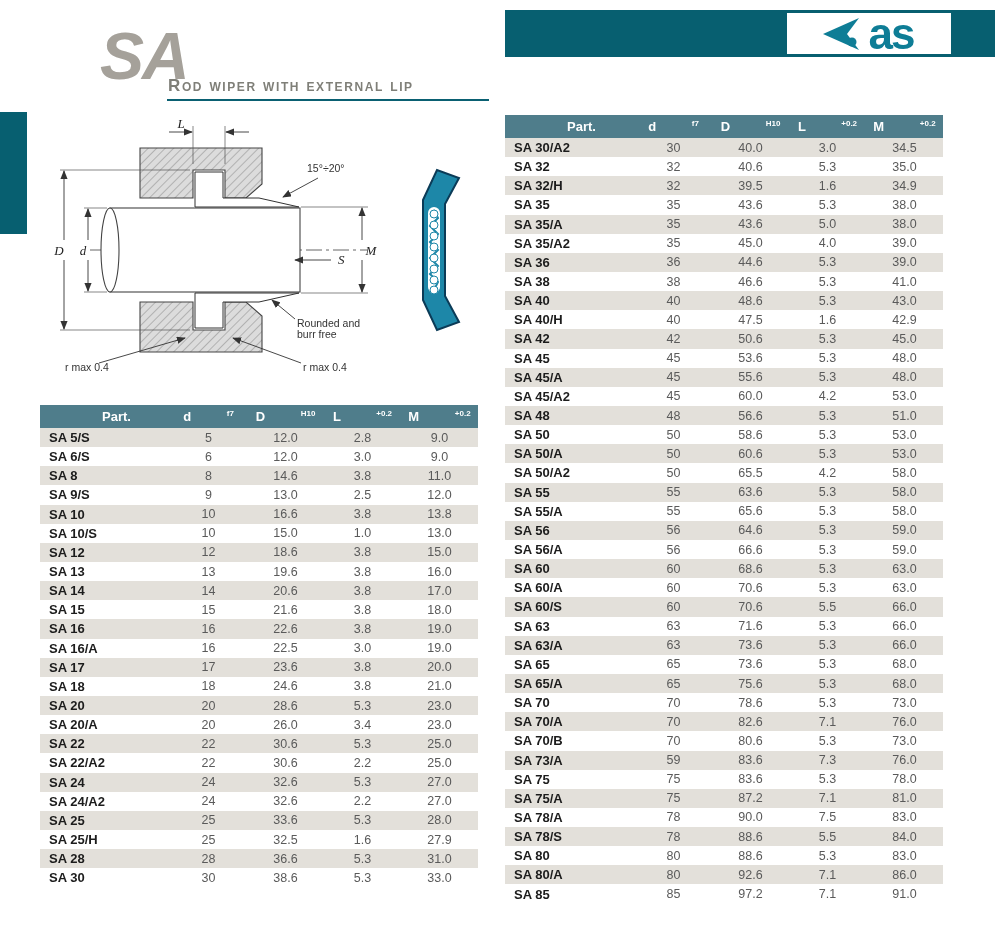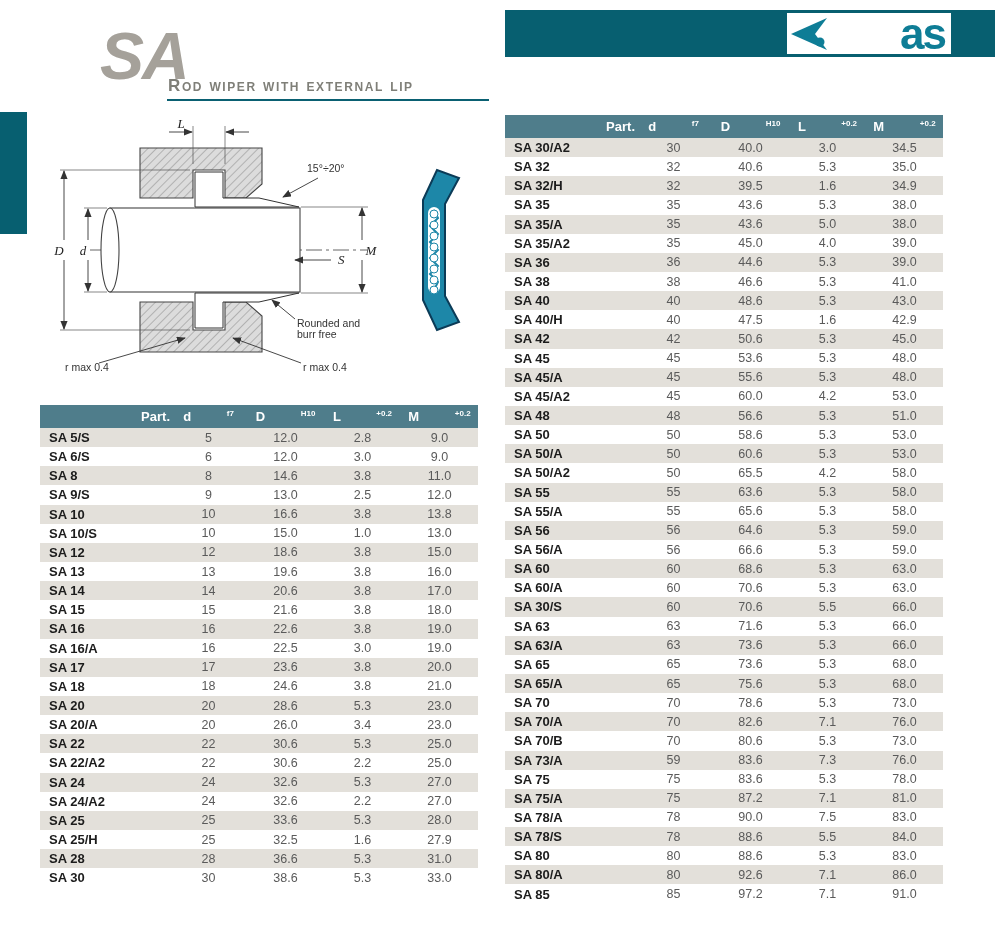--- a/index.html
+++ b/index.html
@@ -3,21 +3,21 @@
 <meta charset="utf-8">
 <style>
   html,body{margin:0;padding:0;background:#fff;}
   .page{position:relative;width:995px;height:947px;background:#ffffff;overflow:hidden;
         font-family:"Liberation Sans",sans-serif;}
 
   
   .side-tab{position:absolute;left:0;top:112px;width:27px;height:122px;background:#075f70;}
   .brand-bar{position:absolute;left:505px;top:10px;width:490px;height:47px;background:#075f70;}
   .brand-plate{position:absolute;left:282px;top:3px;width:164px;height:41px;background:#ffffff;
-               display:flex;align-items:center;justify-content:space-between;padding-right:6px;box-sizing:border-box;}
+               display:flex;align-items:center;justify-content:center;padding-right:6px;box-sizing:border-box;}
   .brand-word{font-size:44px;font-weight:800;color:#0e7d96;letter-spacing:-2px;line-height:40px;}
   .brand-arrow{margin-right:8px;}
 
   .product-code{position:absolute;left:55px;top:18px;font-size:66px;font-weight:800;font-style:italic;
                 color:#a5a19a;letter-spacing:-2px;margin-left:45px;}
   .subtitle{position:absolute;left:168px;top:76px;font-size:17px;font-weight:600;color:#7f7f78;
             font-variant:small-caps;letter-spacing:1.6px;}
   .header-rule{position:absolute;left:167px;top:99px;width:322px;height:2px;background:#0a6072;}
 
   
@@ -25,21 +25,21 @@
   .dim{font:italic 13px "Liberation Serif",serif;fill:#222;}
   .note{font:10.5px "Liberation Sans",sans-serif;fill:#333;}
 
   
   .table-wrap{position:absolute;}
   .table-wrap.left{left:40px;top:405px;}
   .table-wrap.right{left:505px;top:115px;}
   .spec-table{border-collapse:collapse;table-layout:fixed;width:438px;}
   .spec-table th{background:#4f7d8b;color:#fff;font-size:13px;font-weight:bold;height:23px;
                  text-align:center;padding:0;}
-  .spec-table th.part-h{text-align:right;padding-left:23px;}
+  .spec-table th.part-h{text-align:center;padding-left:23px;}
   .spec-table th sup{font-size:8px;font-weight:bold;padding-left:32px;}
   .spec-table td{height:19.15px;font-size:12.5px;color:#5a5a5a;text-align:center;padding:0;background:#fff;}
   .spec-table td.part{text-align:left;padding-left:9px;font-weight:bold;color:#1c1c1c;font-size:13px;}
   .spec-table tr.alt td{background:#e3e0da;}
 </style>
 </head>
 <body>
 
 <div class="page">
 
@@ -509,21 +509,21 @@
     <td>63.0</td>
   </tr>
           <tr>
     <td class="part">SA 60/A</td>
     <td>60</td>
     <td>70.6</td>
     <td>5.3</td>
     <td>63.0</td>
   </tr>
           <tr class="alt">
-    <td class="part">SA 30/S</td>
+    <td class="part">SA 60/S</td>
     <td>60</td>
     <td>70.6</td>
     <td>5.5</td>
     <td>66.0</td>
   </tr>
           <tr>
     <td class="part">SA 63</td>
     <td>63</td>
     <td>71.6</td>
     <td>5.3</td>

